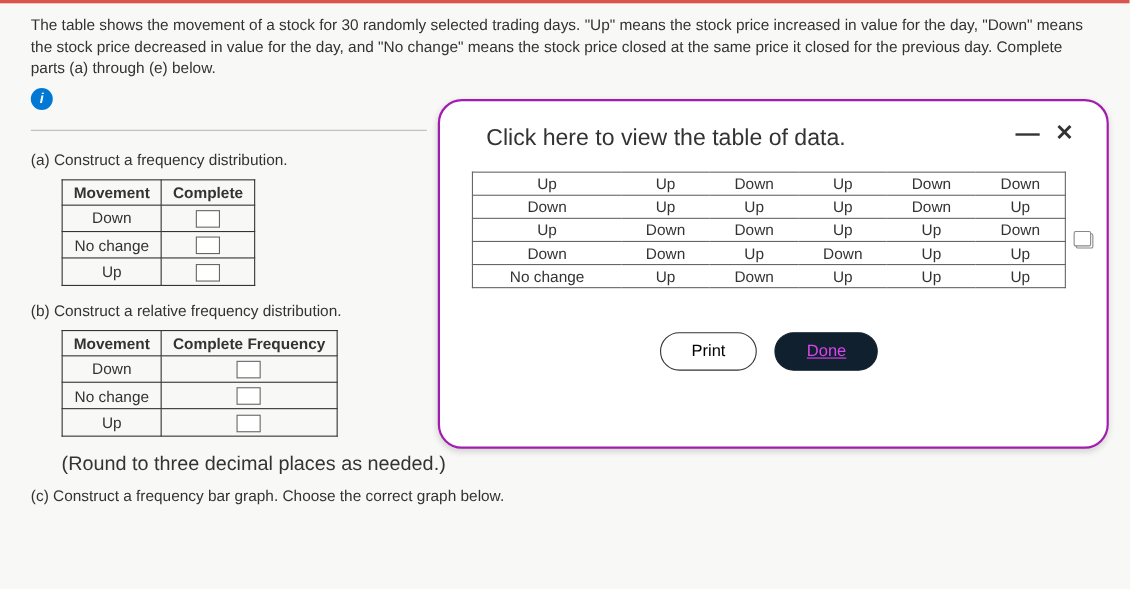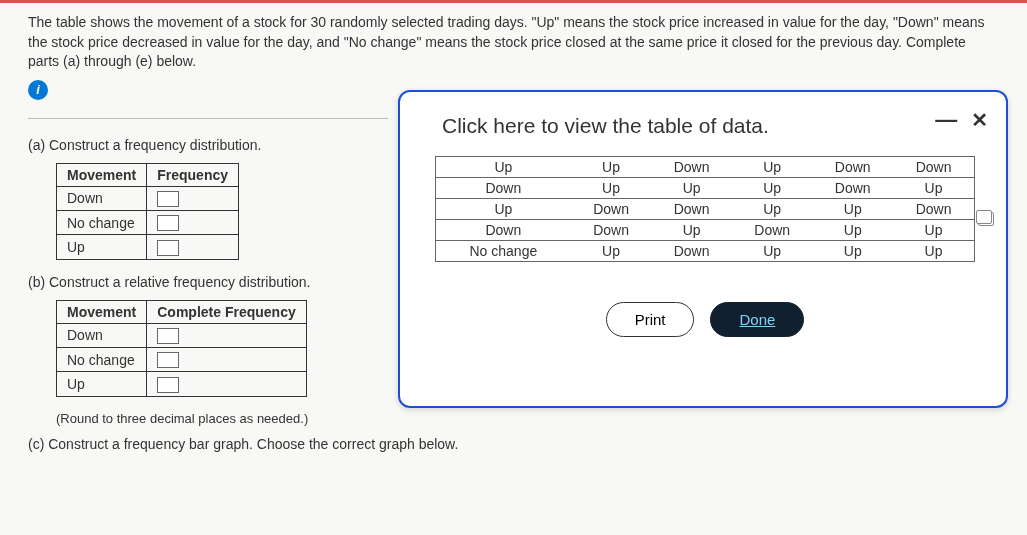--- a/index.html
+++ b/index.html
@@ -54,45 +54,45 @@
     width: 360px;
   }
   .part-label { margin: 6px 0 10px 0; }
   .freq-table {
     border-collapse: collapse;
     margin: 6px 0 14px 28px;
   }
   .freq-table th, .freq-table td {
     border: 1px solid #333;
     padding: 3px 10px;
-    text-align: left;
+    text-align: center;
     font-weight: normal;
   }
   .freq-table th { font-weight: bold; }
   .input-box {
     display: inline-block;
     width: 22px; height: 16px;
     border: 1px solid #666;
     background: #fff;
     vertical-align: middle;
   }
-  .note { margin: 2px 0 10px 28px; font-size: 13px; }
+  .note { margin: 2px 0 10px 28px; font-size: 18px; }
 
   
   .modal {
     position: absolute;
     top: 90px;
     left: 398px;
     width: 610px;
     height: 318px;
     background: #fff;
-    border: 2px solid #1d4ed8;
-    border-radius: 12px;
+    border: 2px solid #a21caf;
+    border-radius: 22px;
     box-shadow: 0 2px 6px rgba(0,0,0,0.15);
-    padding: 16px 18px 14px 22px;
+    padding: 16px 30px 14px 22px;
   }
   .modal-header {
     display:flex;
     justify-content: space-between;
     align-items: flex-start;
   }
   .modal-title {
     font-size: 21px;
     color: #333;
     margin: 6px 0 18px 20px;
@@ -135,21 +135,21 @@
   .btn {
     padding: 8px 28px;
     border-radius: 22px;
     font-size: 15px;
     cursor: pointer;
     border: 1.5px solid #333;
     background: #fff;
   }
   .btn-done {
     background: #11202e;
-    color: #7dd3fc;
+    color: #d946ef;
     border-color: #11202e;
     text-decoration: underline;
   }
 </style>
 </head>
 <body>
 
 <div class="red-bar"></div>
 
 <div class="content">
@@ -160,21 +160,21 @@
   </div>
 
   <hr class="divider">
 
   <div class="part-label">(a) Construct a frequency distribution.</div>
 
   <table class="freq-table">
     <tbody>
         <tr>
       <th>Movement</th>
-      <th>Frequency</th>
+      <th>Complete</th>
     </tr>
     <tr>
       <td>Down</td>
       <td><span class="input-box"></span></td>
     </tr>
     <tr>
       <td>No change</td>
       <td><span class="input-box"></span></td>
     </tr>
     <tr>

